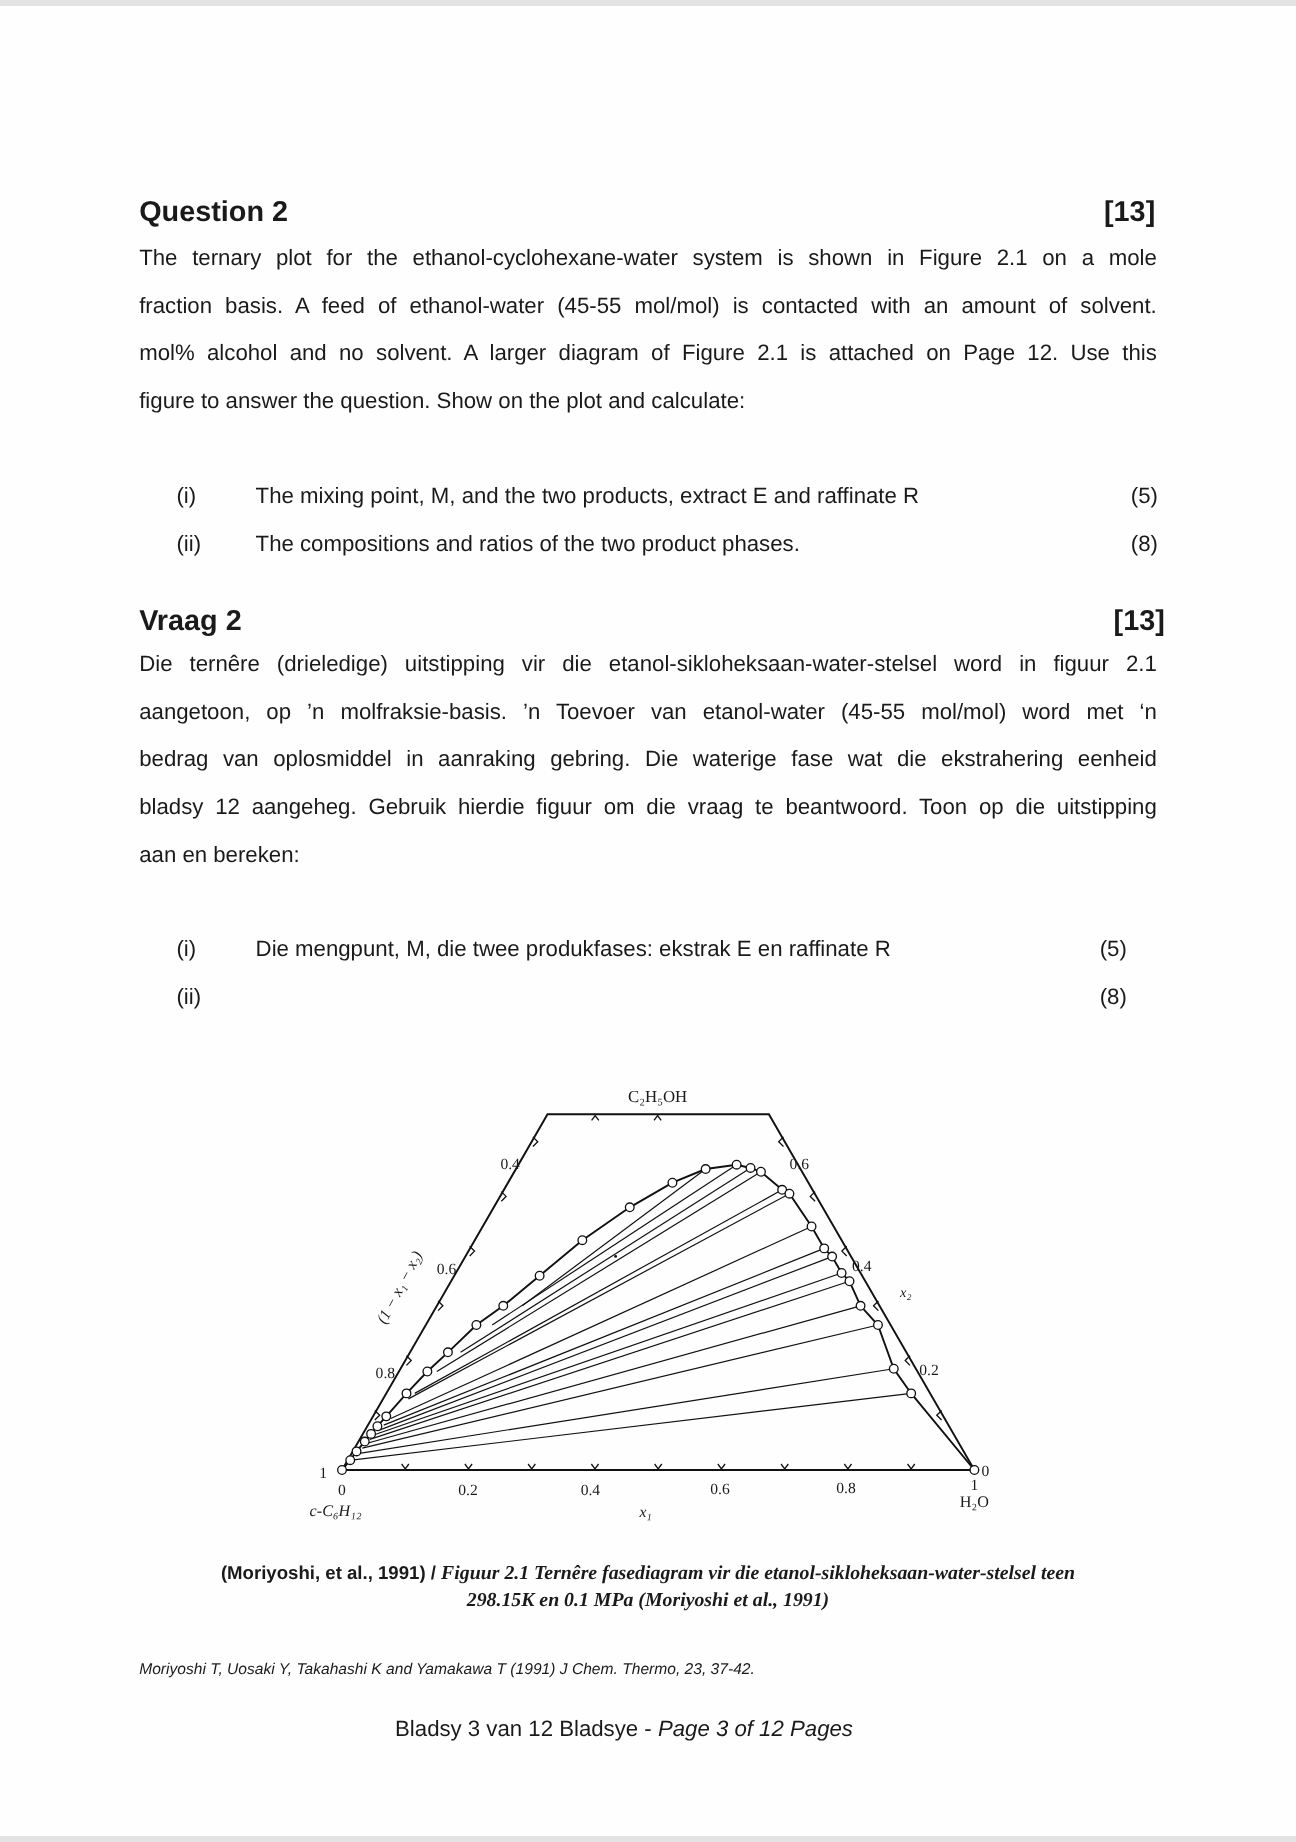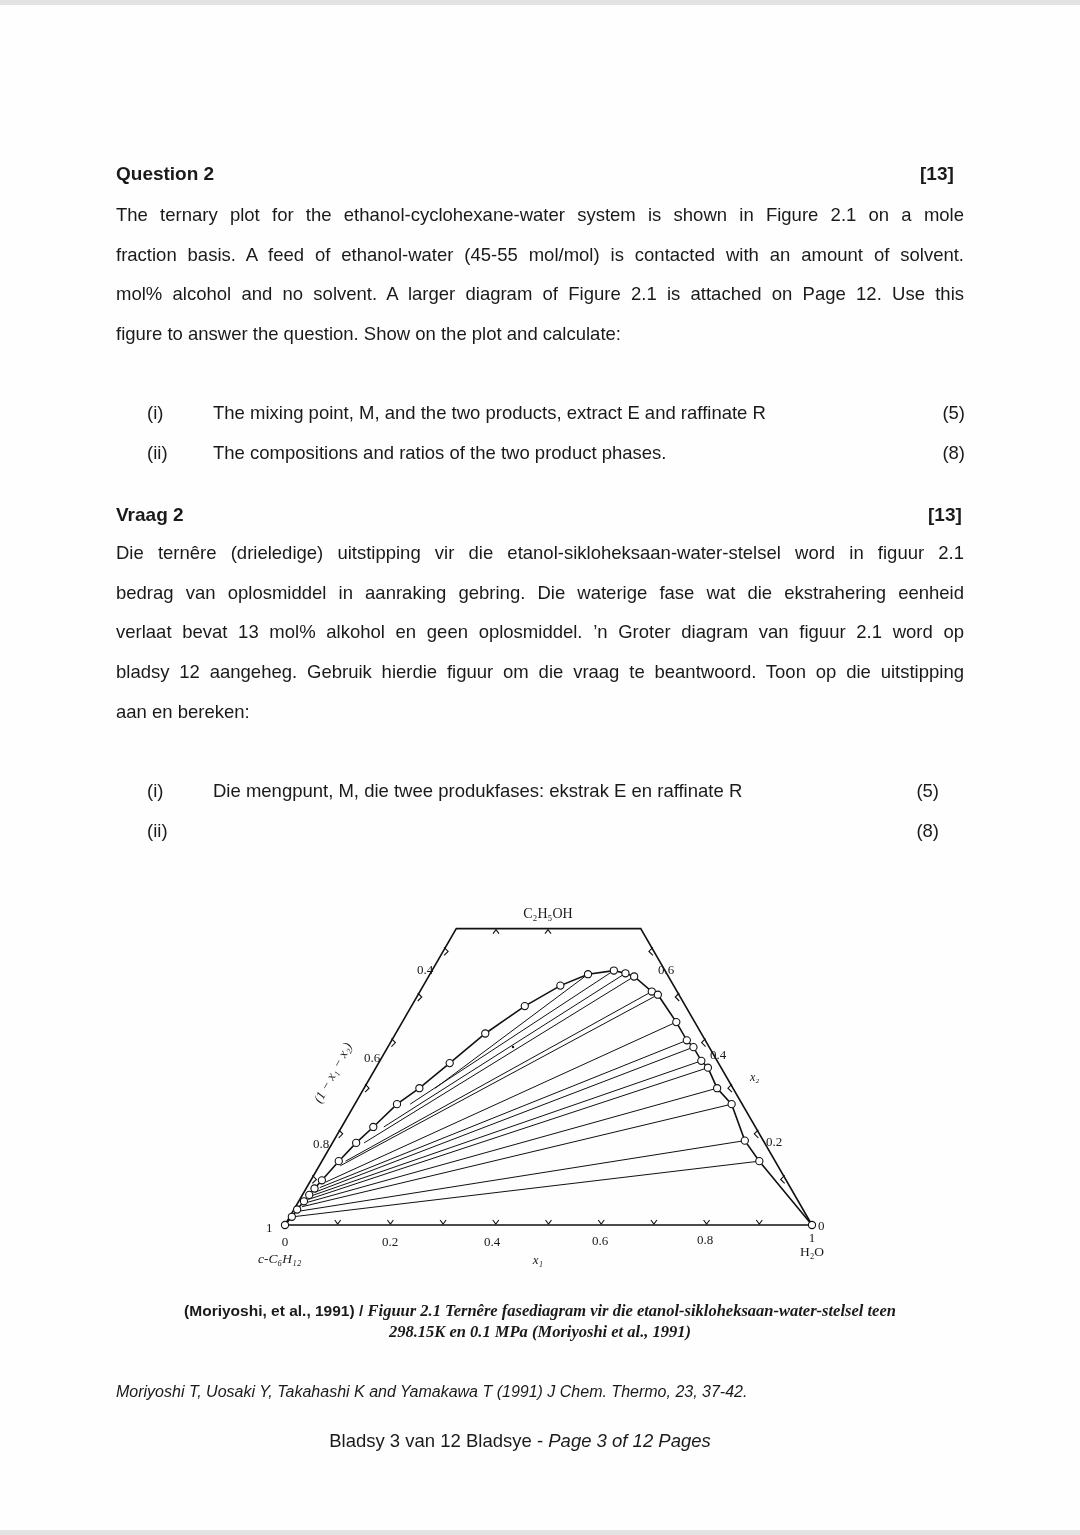--- a/index.html
+++ b/index.html
@@ -5,39 +5,39 @@
   html, body { margin: 0; padding: 0; }
   body {
     width: 1080px; height: 1535px; position: relative; overflow: hidden;
     background: #fefefe;
     font-family: "Liberation Sans", "DejaVu Sans", sans-serif;
     color: #1a1a1a;
   }
   .edge-top { position: absolute; left: 0; top: 0; width: 1080px; height: 5px; background: #e3e3e3; }
   .edge-bottom { position: absolute; left: 0; bottom: 0; width: 1080px; height: 5px; background: #e3e3e3; }
   .abs { position: absolute; }
-  .heading { font-weight: bold; font-size: 19px; }
+  .heading { font-weight: bold; font-size: 24px; }
   .para {
     position: absolute; left: 116px; width: 848px;
     font-size: 18.5px; line-height: 39.7px; text-align: justify;
   }
   .para .line { display: block; height: 39.7px; white-space: nowrap; }
   .para .line.just { text-align: justify; text-align-last: justify; white-space: normal; }
   .item { position: absolute; font-size: 18.5px; height: 24px; line-height: 24px; }
   .item .num { position: absolute; left: 0; }
   .item .txt { position: absolute; left: 66px; white-space: nowrap; }
   .item .mark { position: absolute; white-space: nowrap; }
   .caption {
     position: absolute; left: 120px; width: 840px; top: 1300px;
     text-align: center; font-size: 16px; line-height: 21px;
   }
   .caption .src { font-family: "Liberation Sans", sans-serif; font-weight: bold; font-size: 15.5px; margin-top: 14px; }
   .caption .fig { font-family: "Liberation Serif", serif; font-style: italic; font-weight: bold; font-size: 16.5px; }
   .reference {
-    position: absolute; left: 116px; top: 1383px; font-size: 16px; font-style: italic;
+    position: absolute; left: 116px; top: 1383px; font-size: 13px; font-style: italic;
   }
   .pagenum { position: absolute; left: 0; width: 1040px; top: 1430px; text-align: center; font-size: 18.5px; }
   .pagenum i { font-style: italic; }
   svg text { font-family: "Liberation Serif", "DejaVu Serif", serif; fill: #1a1a1a; }
 </style>
 </head>
 <body>
 
 <div class="edge-top"></div>
 
@@ -60,22 +60,22 @@
   <span class="num">(ii)</span>
   <span class="txt">The compositions and ratios of the two product phases.</span>
   <span class="mark" style="right:0;">(8)</span>
 </div>
 
 <div class="abs heading" style="left:116px; top:504px;">Vraag 2</div>
 <div class="abs heading" style="left:928px; top:504px;">[13]</div>
 
 <div class="para" style="top:533px;">
   <span class="line just">Die ternêre (drieledige) uitstipping vir die etanol-sikloheksaan-water-stelsel word in figuur 2.1</span>
+  <span class="line just">aangetoon, op ’n molfraksie-basis. ’n Toevoer van etanol-water (45-55 mol/mol) word met ‘n</span>
   <span class="line just">bedrag van oplosmiddel in aanraking gebring. Die waterige fase wat die ekstrahering eenheid</span>
-  <span class="line just">verlaat bevat 13 mol% alkohol en geen oplosmiddel. ’n Groter diagram van figuur 2.1 word op</span>
   <span class="line just">bladsy 12 aangeheg. Gebruik hierdie figuur om die vraag te beantwoord. Toon op die uitstipping</span>
   <span class="line">aan en bereken:</span>
 </div>
 
 <div class="item" style="left:147px; top:779px; width:792px;">
   <span class="num">(i)</span>
   <span class="txt">Die mengpunt, M, die twee produkfases: ekstrak E en raffinate R</span>
   <span class="mark" style="right:0;">(5)</span>
 </div>
 <div class="item" style="left:147px; top:819px; width:792px;">

